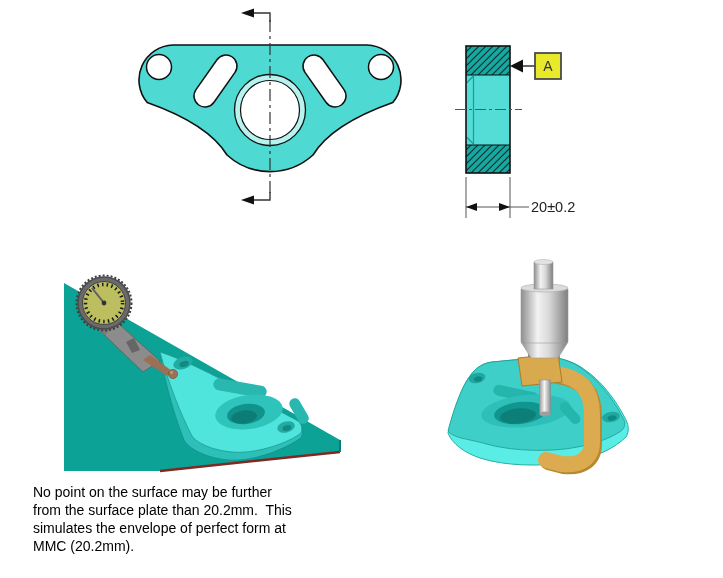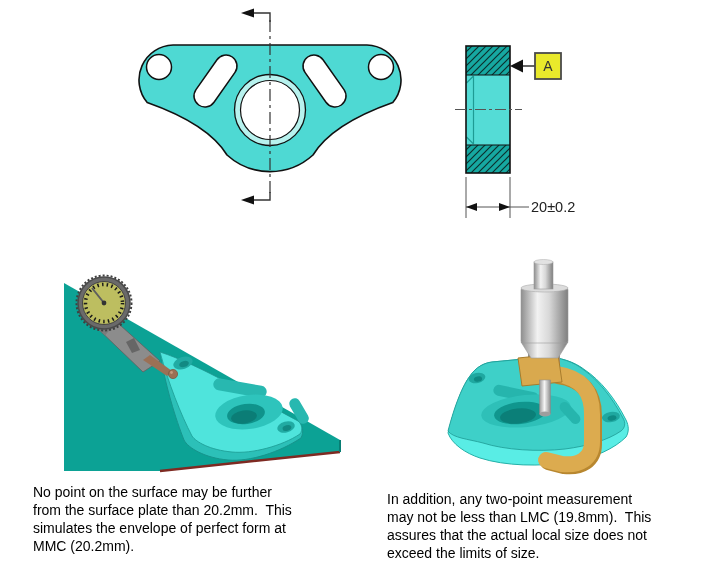--- a/index.html
+++ b/index.html
@@ -132,17 +132,13 @@
       <rect x="534" y="262" width="19" height="27" fill="url(#silverGrad)" stroke="#9a9a9a" stroke-width="0.6"></rect>
       <ellipse cx="543.5" cy="262" rx="9.5" ry="2.5" fill="#E2E2E2" stroke="#aaa" stroke-width="0.5"></ellipse>
     </g>
   </g>
 </svg>
 
 <div class="caption" id="caption-left">No point on the surface may be further
 from the surface plate than 20.2mm.  This
 simulates the envelope of perfect form at
 MMC (20.2mm).</div>
-<div class="caption" id="caption-right">In addition, any two-point measurement
-may not be less than LMC (19.8mm).  This
-assures that the actual local size does not
-exceed the limits of size.</div>
 </div>
 
 </body></html>

